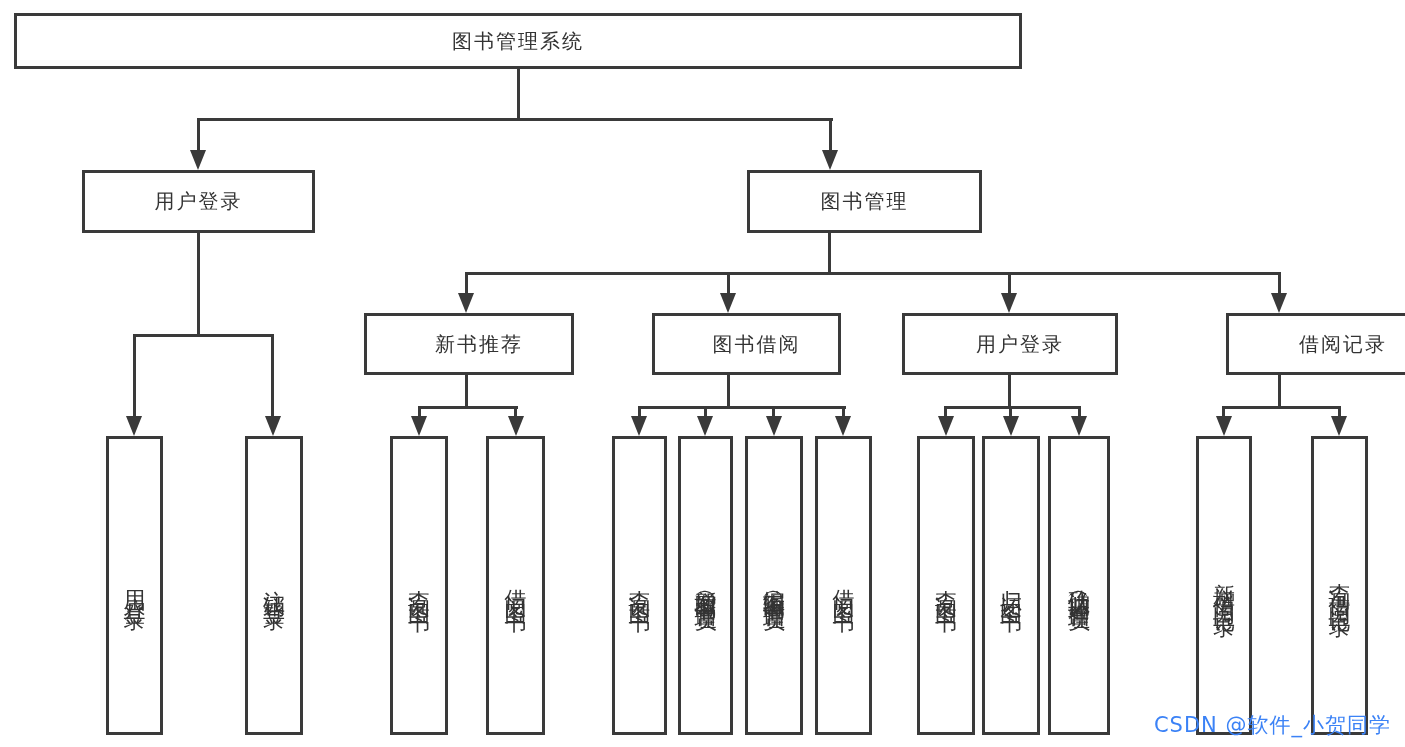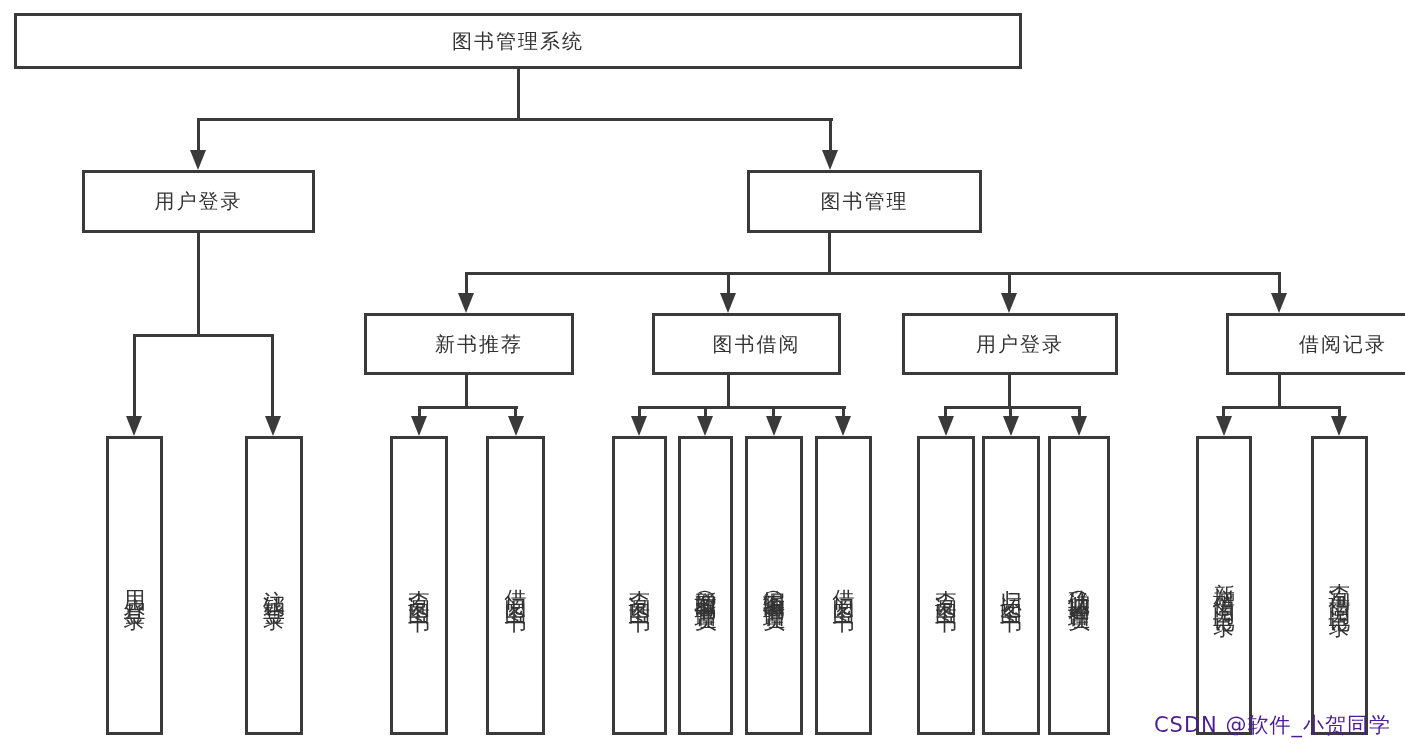--- a/index.html
+++ b/index.html
@@ -35,21 +35,21 @@
   .ah{
     position:absolute;width:0;height:0;
     border-left:8px solid transparent;
     border-right:8px solid transparent;
     border-top:20px solid #3a3a3a;
   }
   .wm{
     position:absolute;
     right:14px;bottom:8px;
     font-size:21px;
-    color:#4c1d95;
+    color:#3b82f6;
     letter-spacing:1px;
     z-index:5;
     white-space:nowrap;
   }
 </style>
 </head>
 <body>
 
 <div class="canvas">
 

